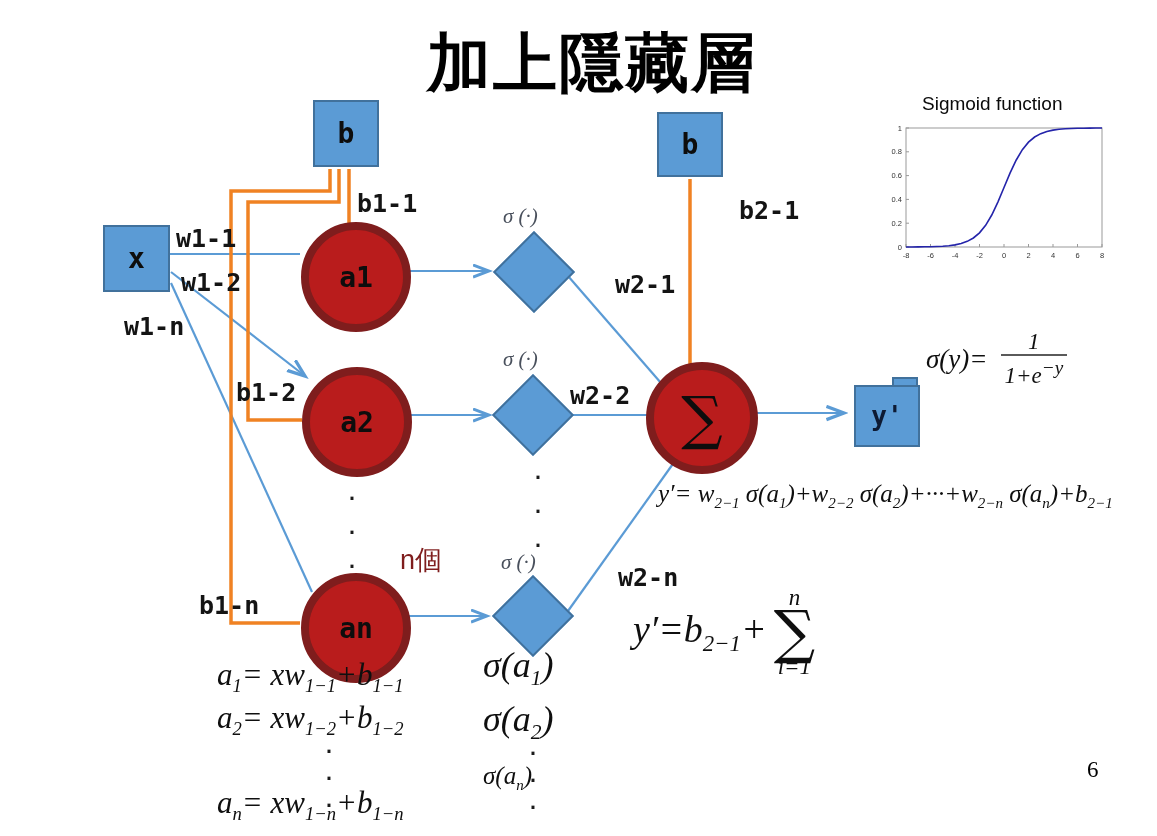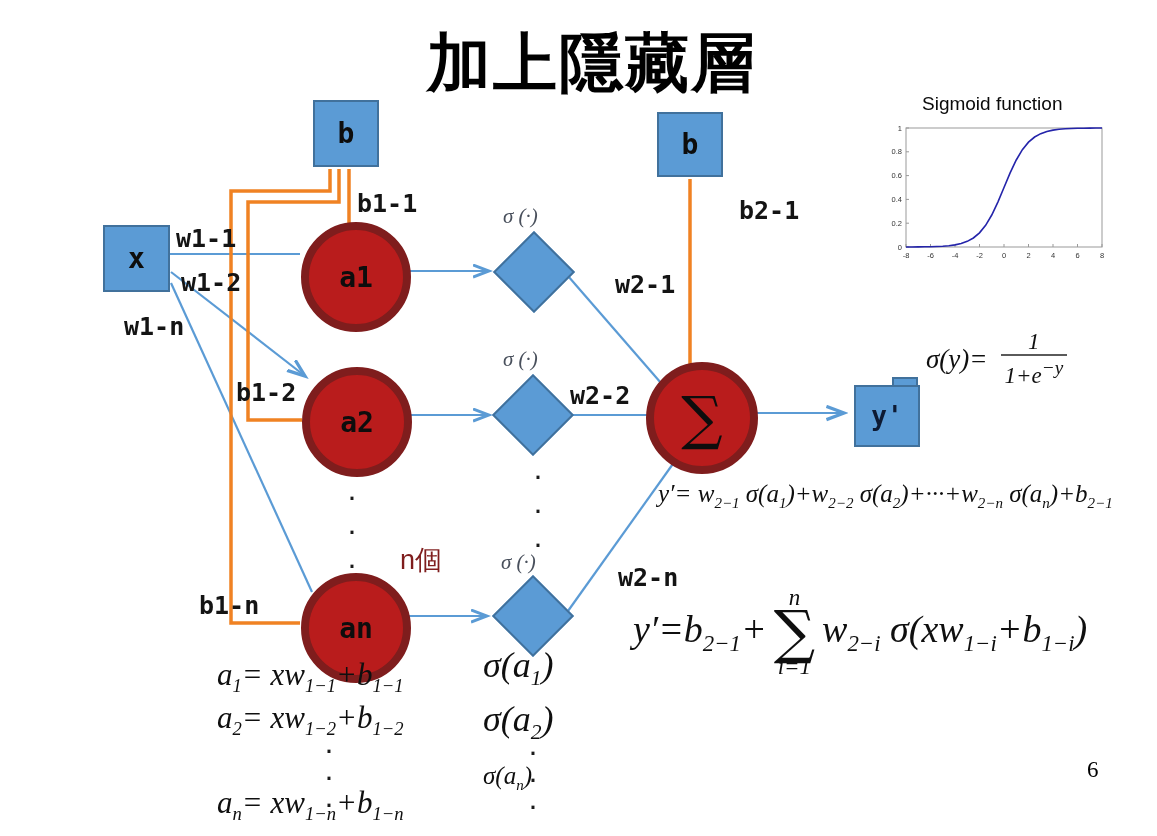--- a/index.html
+++ b/index.html
@@ -126,21 +126,20 @@
   <div class="vdots vdots-eq" style="left:524px;top:744px;">···</div>
   <div class="formula" style="left:483px;top:762px;font-size:25px;">σ(a<sub>n</sub>)</div>
 
   <div class="sum-expr" style="left:633px;top:586px;">
     <span class="formula" style="position:static;font-size:38px;">y′=b<sub>2−1</sub>+</span>
     <span class="sum-stack">
       <span class="bound">n</span>
       <span class="sym">∑</span>
       <span class="bound">i=1</span>
     </span>
-    <span class="formula" style="position:static;font-size:38px;">w<sub>2−i</sub> σ(xw<sub>1−i</sub>+b<sub>1−i</sub>)</span>
   </div>
 
   <div class="panel-title">Sigmoid function</div>
   <svg id="sigchart" class="abs" style="left:878px;top:120px;" width="237" height="145">
       <rect x="28" y="8" width="196" height="119" fill="#ffffff" stroke="#999" stroke-width="1"></rect>
       <line x1="28" y1="127" x2="28" y2="124" stroke="#999" stroke-width="1"></line>
       <text x="28" y="138" text-anchor="middle" font-size="7.5" fill="#333" font-family="Liberation Sans,sans-serif">-8</text>
       <line x1="52.5" y1="127" x2="52.5" y2="124" stroke="#999" stroke-width="1"></line>
       <text x="52.5" y="138" text-anchor="middle" font-size="7.5" fill="#333" font-family="Liberation Sans,sans-serif">-6</text>
       <line x1="77" y1="127" x2="77" y2="124" stroke="#999" stroke-width="1"></line>

